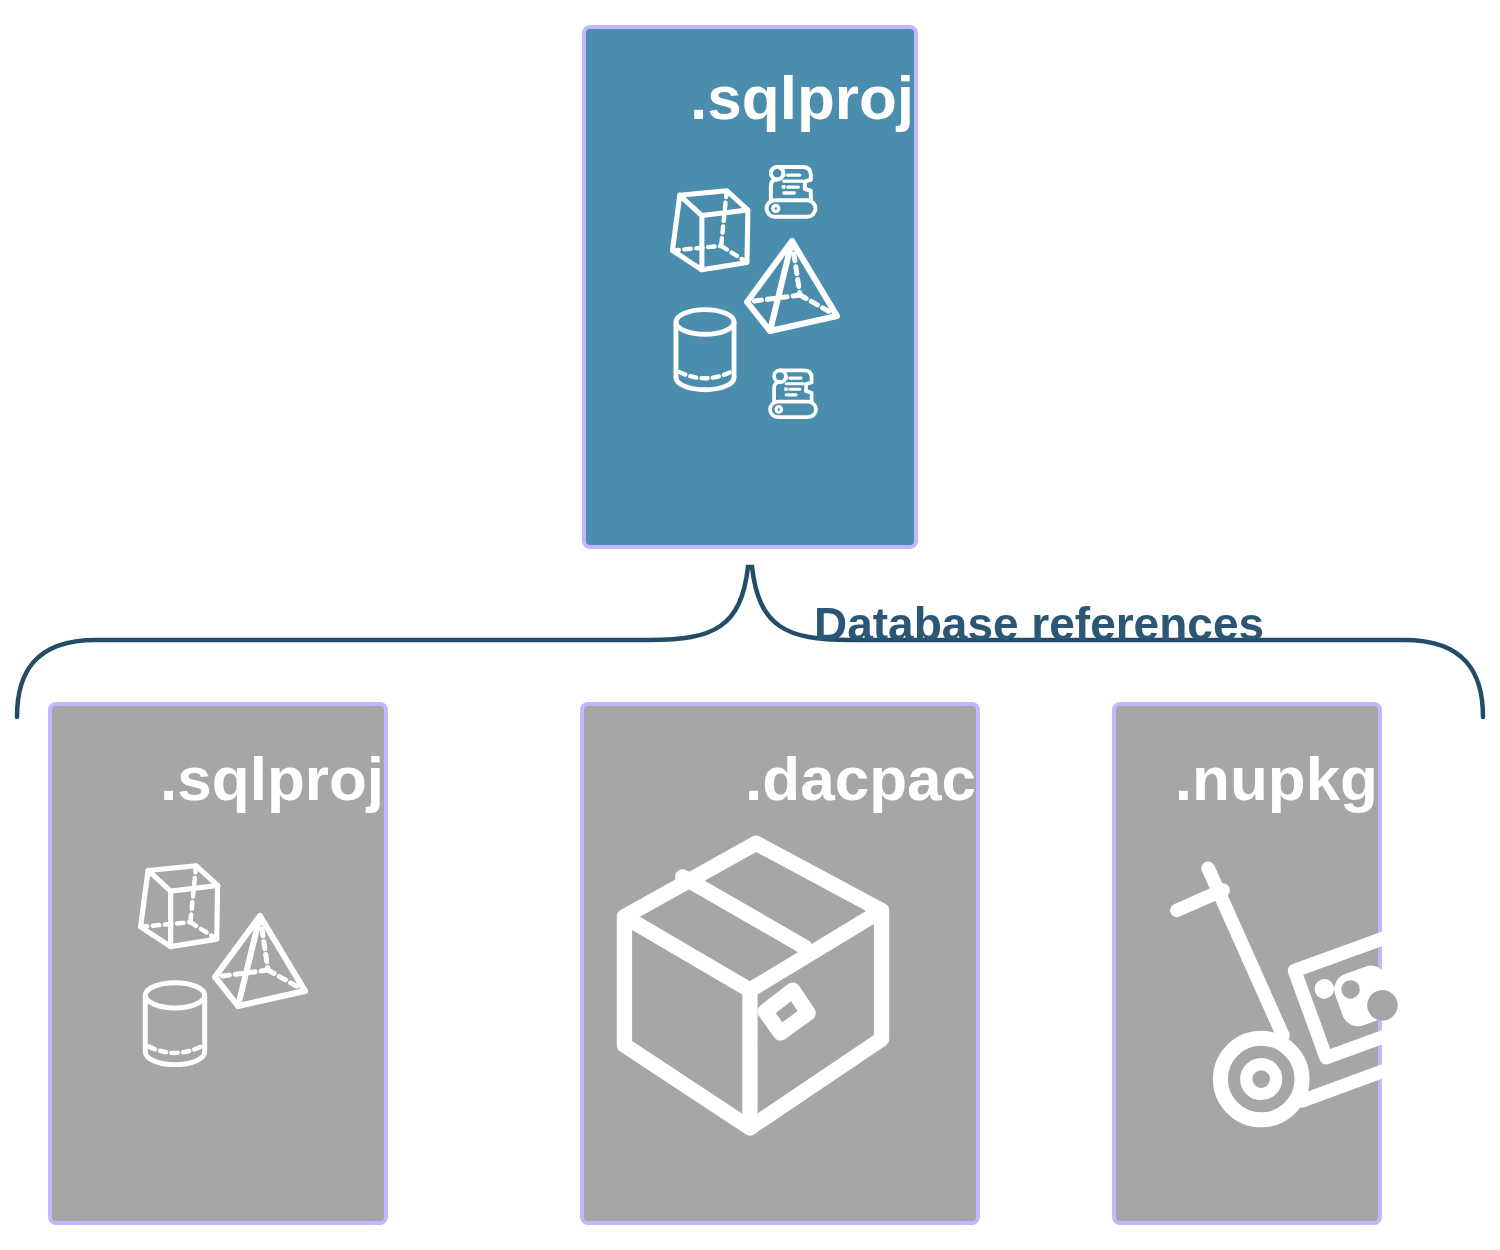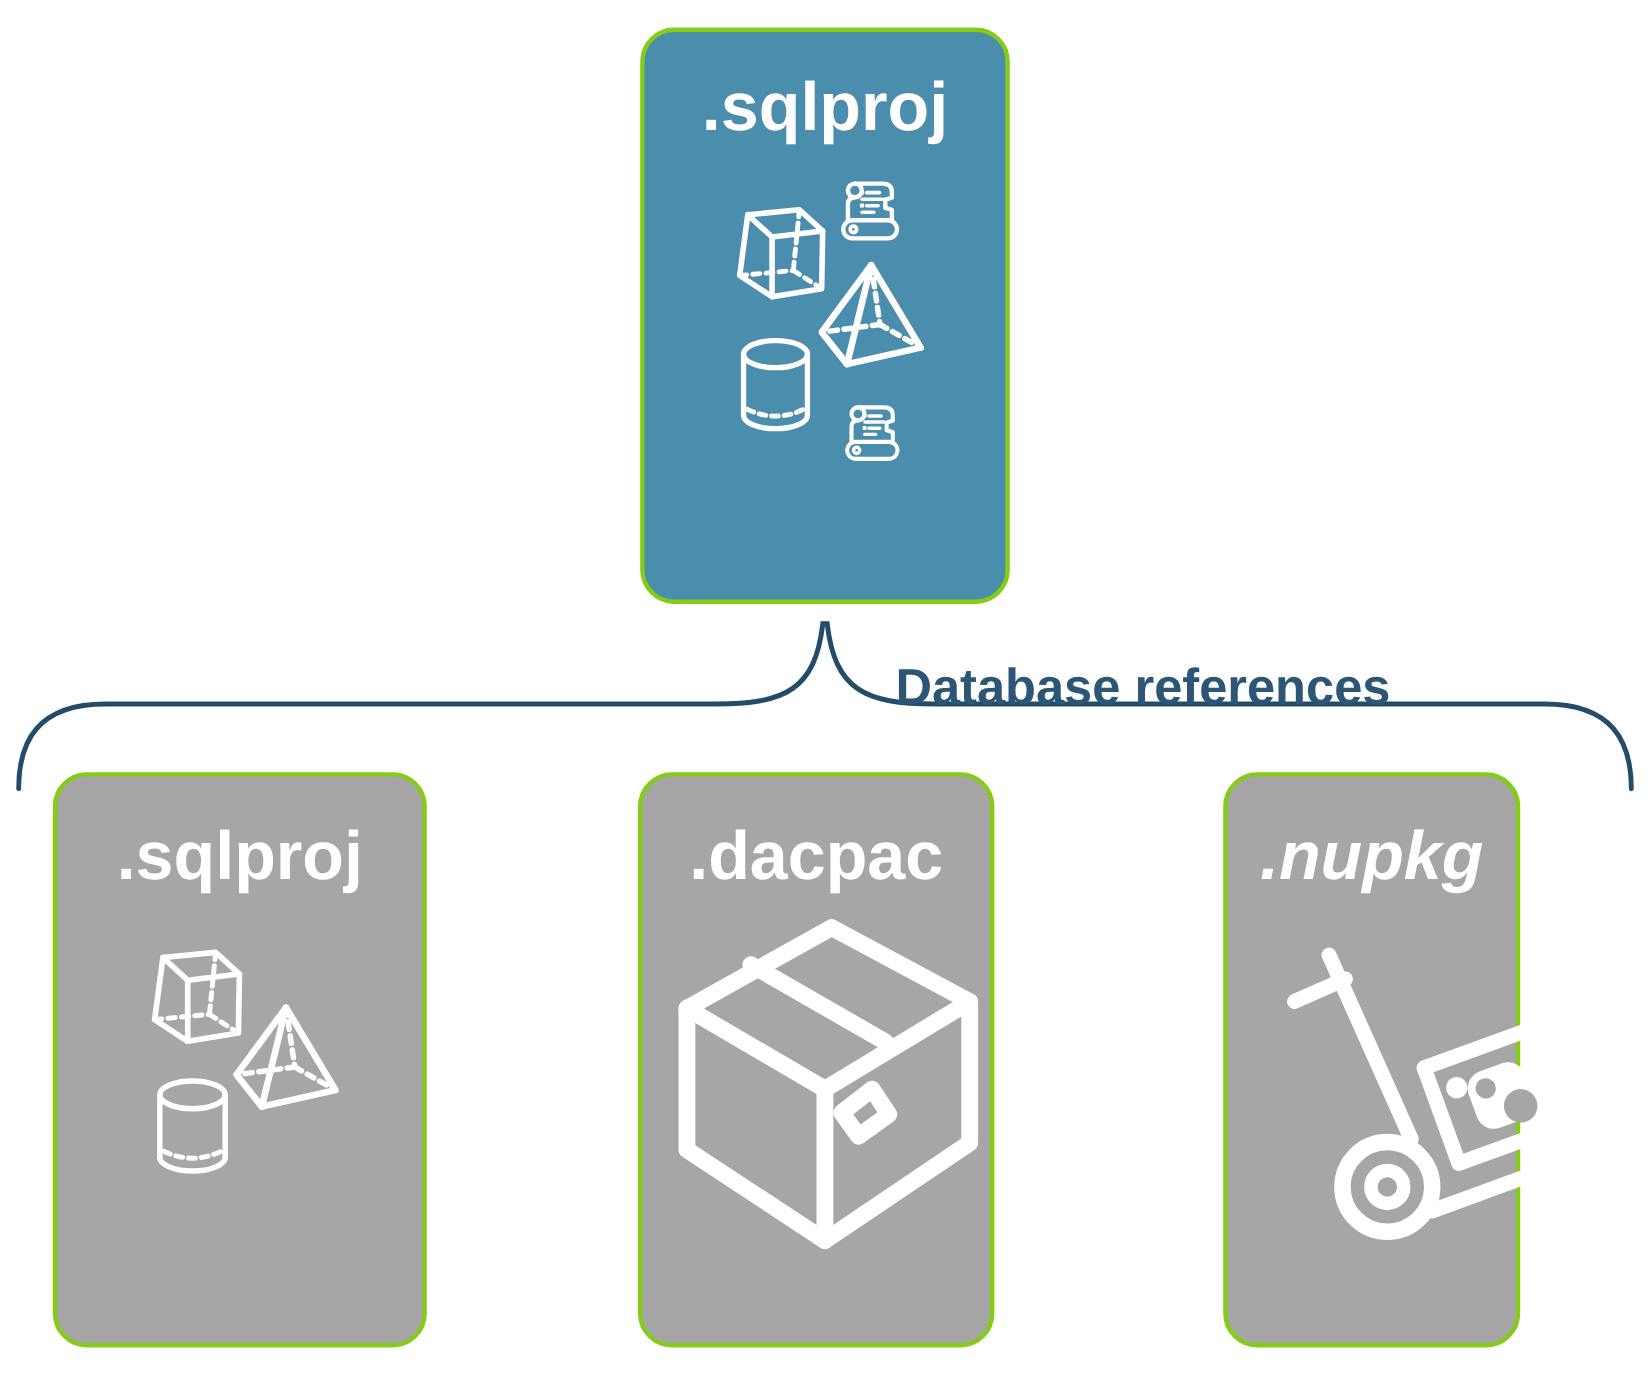--- a/index.html
+++ b/index.html
@@ -7,27 +7,27 @@
     position:relative;width:1500px;height:1250px;background:#ffffff;
     font-family:"Liberation Sans",sans-serif;overflow:hidden;
   }
   .brace-svg{position:absolute;left:0;top:0;width:1500px;height:1250px;pointer-events:none;}
   .connector-label{
     position:absolute;left:814px;top:574px;
     font-size:46px;font-weight:700;color:#2b5674;letter-spacing:0px;white-space:nowrap;margin-top:23px;
   }
   .node{
     position:absolute;box-sizing:border-box;
-    border:4px solid #84cc16;border-radius:31px;text-align:center;
+    border:4px solid #c4b5fd;border-radius:8px;text-align:right;
   }
   .node-root{left:582px;top:25px;width:336px;height:524px;background:#4a8dac;}
   .node-child{top:702px;width:340px;height:523px;background:#a6a6a6;}
   .node-child-0{left:48px;}
-  .node-child-1{left:580px;width:324px;}
-  .node-child-2{left:1112px;width:270px;font-style:italic;}
+  .node-child-1{left:580px;width:400px;}
+  .node-child-2{left:1112px;width:270px;}
   .node-title{
     color:#ffffff;font-weight:700;font-size:62px;line-height:1;
     margin-top:38px;white-space:nowrap;
   }
   .node-child .node-title{margin-top:42px;}
   .icon{position:absolute;}
   
   .r-scroll1{left:172px;top:128px;width:66px;height:68px;}
   .r-cube{left:80px;top:158px;width:92px;height:92px;}
   .r-pyramid{left:154px;top:206px;width:104px;height:100px;}

